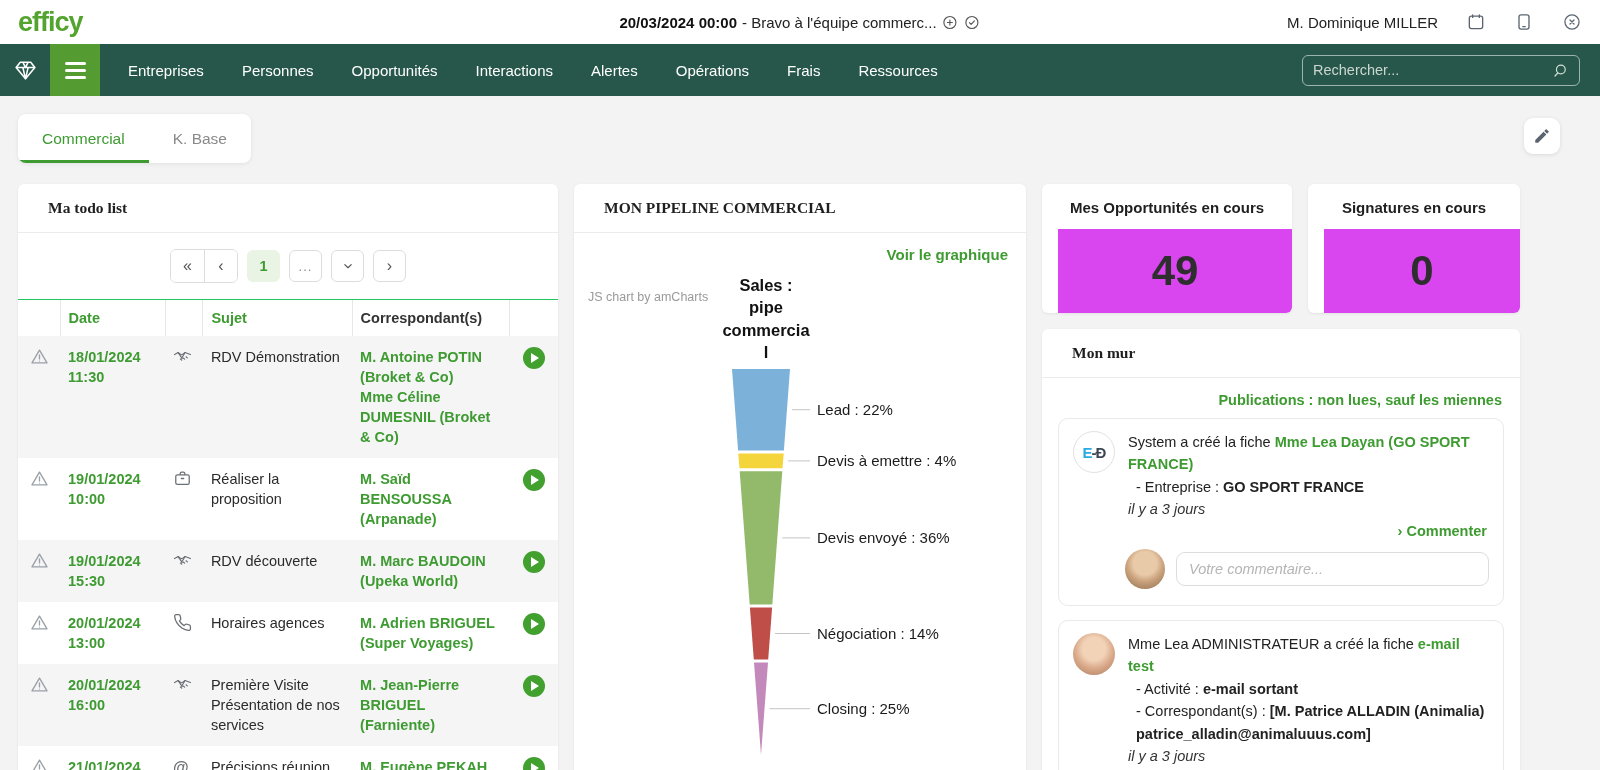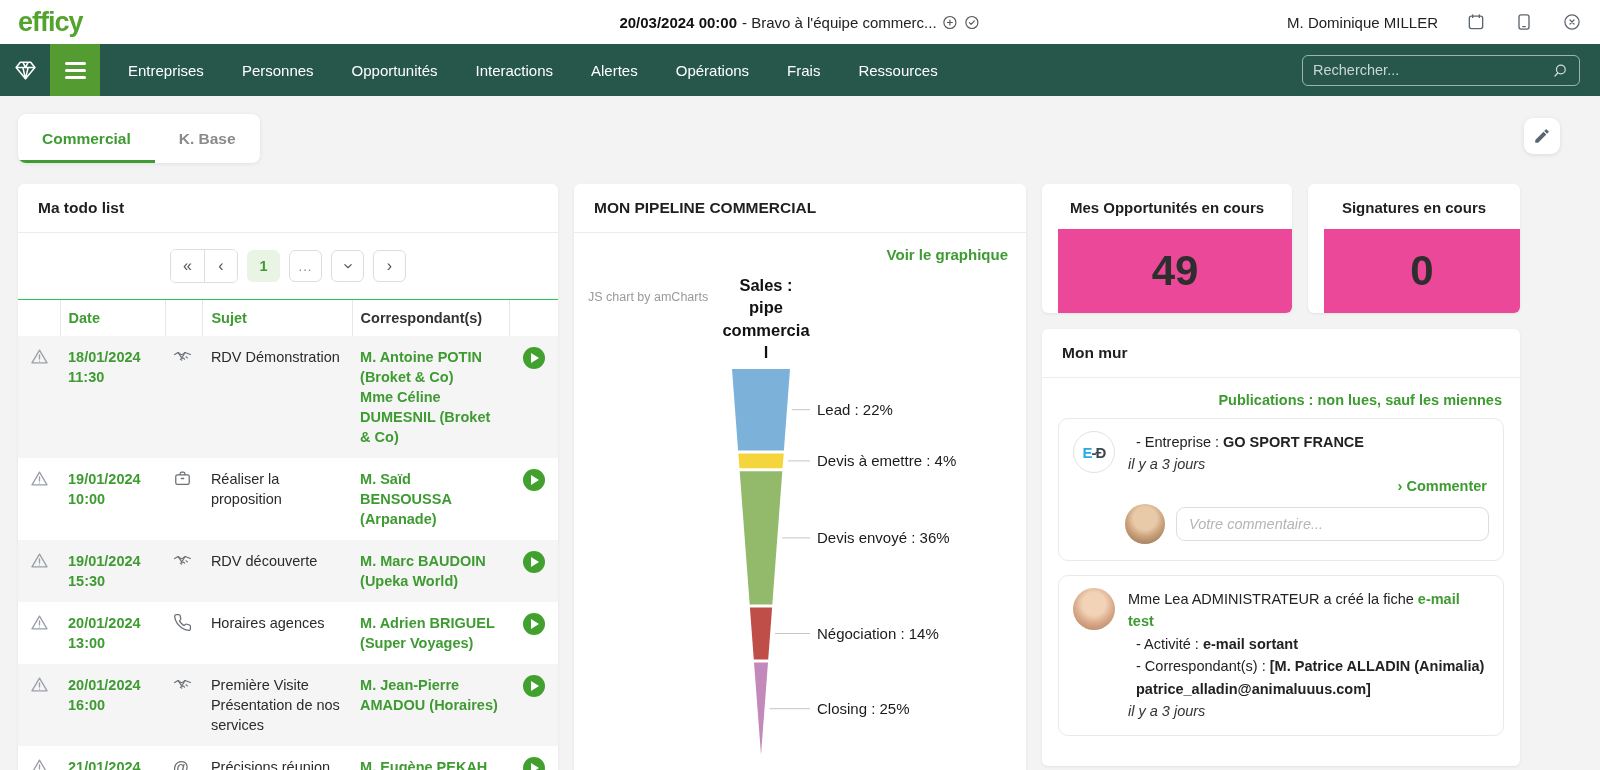--- a/index.html
+++ b/index.html
@@ -29,29 +29,29 @@
   .nav-search { margin-left:auto; margin-right:20px; width:278px; height:31px; border:1px solid rgba(255,255,255,.55); border-radius:6px; display:flex; align-items:center; padding:0 10px; }
   .nav-search input { flex:1; background:transparent; border:none; outline:none; color:#5eead4; font-size:14.5px; font-family:inherit; }
   .nav-search input::placeholder { color:#ccd6d0; }
   .search-ic { width:17px; height:17px; color:#d5ddd7; }
   .search-ic svg { width:100%; height:100%; }
 
   
   .content { padding:18px; }
   .tabs-row { position:relative; margin-bottom:18px; height:52px; }
   .tabs-card { display:inline-flex; background:#fff; border-radius:8px; box-shadow:0 1px 4px rgba(0,0,0,.08); overflow:hidden; }
-  .tab { padding:16px 24px 15px; font-size:15.5px; font-weight:bold; color:#8a8a8a; cursor:pointer; position:relative; }
+  .tab { padding:16px 24px 15px; font-size:15.5px; font-weight:normal; color:#8a8a8a; cursor:pointer; position:relative; }
   .tab.active { color:#3E9B31; }
   .tab.active::after { content:""; position:absolute; left:0; right:0; bottom:0; height:3px; background:#3E9B31; }
   .edit-btn { position:absolute; right:22px; top:4px; width:36px; height:36px; background:#fff; border-radius:9px; box-shadow:0 1px 4px rgba(0,0,0,.1); display:flex; align-items:center; justify-content:center; cursor:pointer; }
   .edit-btn svg { width:18px; height:18px; fill:#5b6570; }
 
   .main { display:flex; gap:16px; align-items:flex-start; }
   .panel { background:#fff; border-radius:6px; box-shadow:0 1px 3px rgba(0,0,0,.07); }
-  .panel-header { padding:15px 20px; font-size:15.5px; font-weight:bold; color:#1f1f1f; border-bottom:1px solid #ececec; }
+  .panel-header { padding:15px 30px; font-size:15.5px; font-weight:bold; color:#1f1f1f; border-bottom:1px solid #ececec;font-family:Liberation Serif, serif; }
 
   
   .todo-panel { width:540px; height:720px; overflow:hidden; }
   .pagination { display:flex; justify-content:center; align-items:center; gap:9px; padding:16px 0; }
   .pg-group { display:flex; border:1px solid #ddd; border-radius:6px; overflow:hidden; background:#fff; }
   .pg-group .pg-btn { border:none; border-radius:0; }
   .pg-group .pg-btn + .pg-btn { border-left:1px solid #ddd; }
   .pg-btn { min-width:33px; height:32px; display:flex; align-items:center; justify-content:center; background:#fff; border:1px solid #ddd; border-radius:6px; color:#555; font-size:16px; cursor:pointer; }
   .pg-btn svg { width:14px; height:14px; }
   .pg-current { background:#EAF4E4; border-color:#EAF4E4; color:#3E9B31; font-weight:bold; font-size:14.5px; }
@@ -85,21 +85,21 @@
   .watermark { position:absolute; left:14px; top:16px; font-size:12.5px; color:#9a9a9a; }
   .funnel-title { margin:10px 0 0 146px; width:92px; text-align:center; font-weight:bold; font-size:16.5px; line-height:1.35; color:#111; }
 
   
   .right-col { width:478px; display:flex; flex-direction:column; gap:16px; }
   .kpi-row { display:flex; gap:16px; }
   .kpi-card { background:#fff; border-radius:6px; box-shadow:0 1px 3px rgba(0,0,0,.07); overflow:hidden; }
   .kpi-card:first-child { width:250px; }
   .kpi-card:last-child { flex:1; }
   .kpi-title { padding:15px 8px 13px; text-align:center; font-size:15px; font-weight:bold; color:#1f1f1f; }
-  .kpi-value { margin:0 0 0 16px; background:#ec4899; height:84px; display:flex; align-items:center; justify-content:center; font-size:42px; font-weight:bold; color:#2e2e2e; }
+  .kpi-value { margin:0 0 0 16px; background:#d946ef; height:84px; display:flex; align-items:center; justify-content:center; font-size:42px; font-weight:bold; color:#2e2e2e; }
   .mur-panel { min-height:430px; }
   .mur-body { padding:8px 16px 16px; }
   .mur-filter { text-align:right; font-size:14.5px; font-weight:bold; color:#3E9B31; padding:6px 2px 10px; cursor:pointer; }
   .post { border:1px solid #e9e9e9; border-radius:10px; padding:12px 14px; margin-bottom:14px; background:#fff; }
   .post-flex { display:flex; gap:13px; }
   .avatar { width:42px; height:42px; border-radius:50%; flex-shrink:0; display:flex; align-items:center; justify-content:center; overflow:hidden; }
   .avatar-efficy { background:#fff; border:1px solid #e2e2e2; font-weight:bold; font-size:15px; letter-spacing:-1px; }
   .avatar-efficy .lb { color:#29ABE2; }
   .avatar-efficy .ld { color:#3A4652; }
   .avatar-photo-woman { background:radial-gradient(circle at 50% 38%, #f2d3b8 0 34%, #d9a98a 58%, #a9795c 100%); }
@@ -349,21 +349,21 @@
               </td>
         <td class="cell-aicon"><span class="act-ic">
                   <svg viewBox="0 0 24 24" fill="none" stroke="currentColor" stroke-width="1.5" stroke-linecap="round" stroke-linejoin="round">
                     <path d="M2 9.5 6.5 7l3.2 2.3c.7.5 1.6.5 2.3 0L15.3 7 22 9.5"></path>
                     <path d="M6.5 7l5.2 7.6M15.3 7l-4.5 7.2"></path>
                     <path d="M9.3 15.2l1.7 1.4m2-2.7 1.7 1.4m1.8-2.9 1.6 1.3"></path>
                   </svg>
                 </span></td>
         <td class="cell-subject">Première Visite Présentation de nos services</td>
         <td class="cell-corr">
-                <div>M. Jean-Pierre AMADOU (Horaires)</div>
+                <div>M. Jean-Pierre BRIGUEL (Farniente)</div>
               </td>
         <td class="cell-play"><span class="play-btn"></span></td>
       </tr>
             <tr>
         <td class="cell-warn"><span class="warn-ic">
                   <svg viewBox="0 0 24 24" fill="none" stroke="currentColor" stroke-width="1.7" stroke-linejoin="round">
                     <path d="M12 4 2.5 20h19L12 4z"></path>
                     <path d="M12 10v5" stroke-linecap="round"></path>
                     <circle cx="12" cy="17.6" r="0.7" fill="currentColor" stroke="none"></circle>
                   </svg>
@@ -431,20 +431,21 @@
         <div class="mur-body">
           <div class="mur-filter">Publications : non lues, sauf les miennes</div>
           <div>
               <article class="post">
         <div class="post-flex">
           <div class="avatar avatar-efficy">
                     <span class="lb">E</span>
                     <span class="ld">-Ð</span>
                   </div>
           <div class="post-content">
+            <div><span>System a créé la fiche </span><span class="post-link">Mme Lea Dayan (GO SPORT FRANCE)</span></div>
             <div>
                       <div class="post-detail"><span>- Entreprise : </span><b>GO SPORT FRANCE</b></div>
                     </div>
             <div class="post-time">il y a 3 jours</div>
           </div>
         </div>
         <div>
           <div class="comment-link">› Commenter</div>
           <div class="comment-row">
             <div class="avatar comment-avatar avatar-photo-man"></div>

